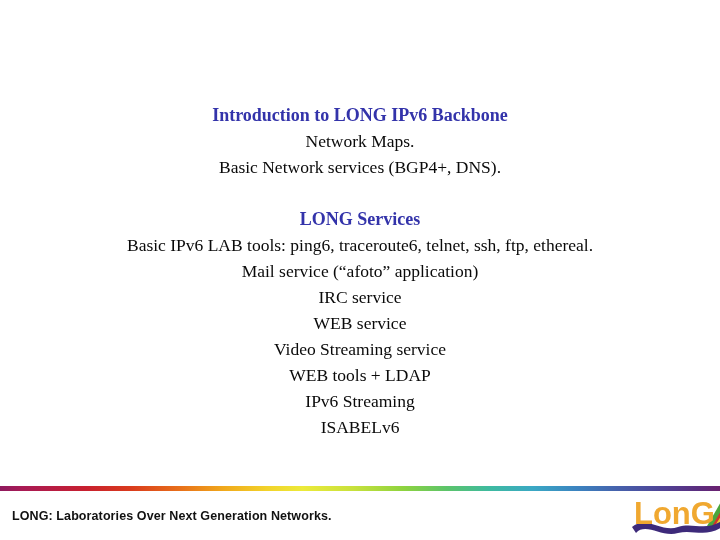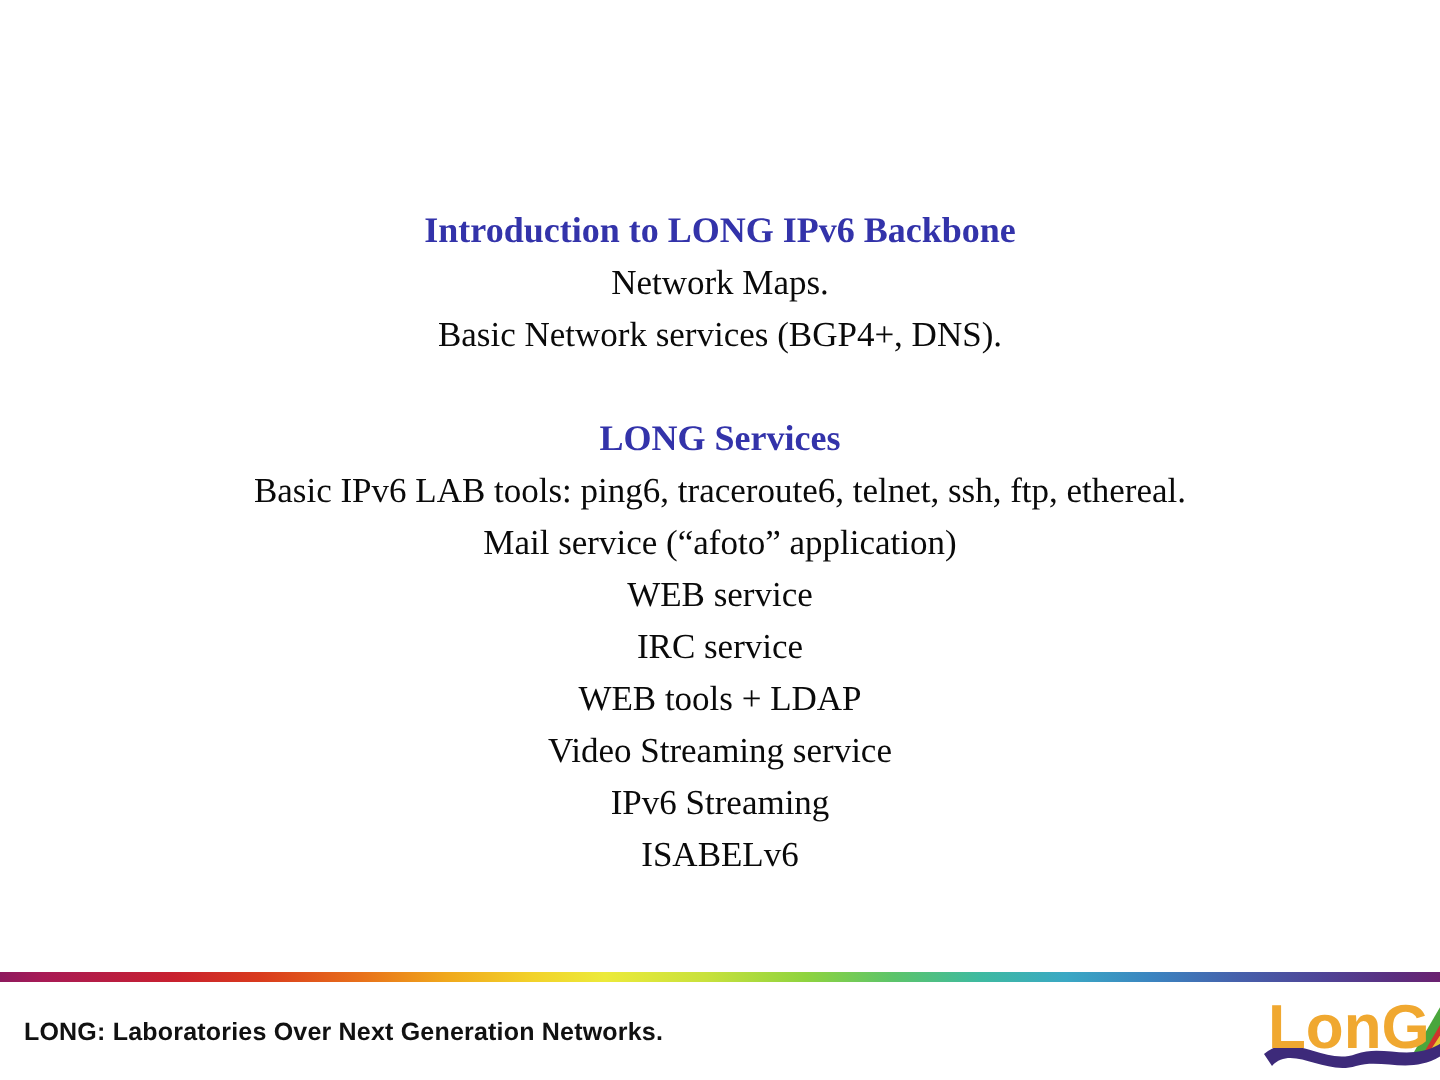--- a/index.html
+++ b/index.html
@@ -144,24 +144,24 @@
       <div class="body-line">Network Maps.</div>
       <div class="body-line">Basic Network services (BGP4+, DNS).</div>
     </div>
 
     <div class="blank-line">&nbsp;</div>
 
     <div>
       <div class="section-heading">LONG Services</div>
       <div class="body-line">Basic IPv6 LAB tools: ping6, traceroute6, telnet, ssh, ftp, ethereal.</div>
       <div class="body-line">Mail service (“afoto” application)</div>
+      <div class="body-line">IRC service</div>
       <div class="body-line">WEB service</div>
-      <div class="body-line">IRC service</div>
+      <div class="body-line">Video Streaming service</div>
       <div class="body-line">WEB tools + LDAP</div>
-      <div class="body-line">Video Streaming service</div>
       <div class="body-line">IPv6 Streaming</div>
       <div class="body-line">ISABELv6</div>
     </div>
 
   </div>
 
   <div class="footer-rule"></div>
 
   <div class="footer-text">LONG: Laboratories Over Next Generation Networks.</div>
 

